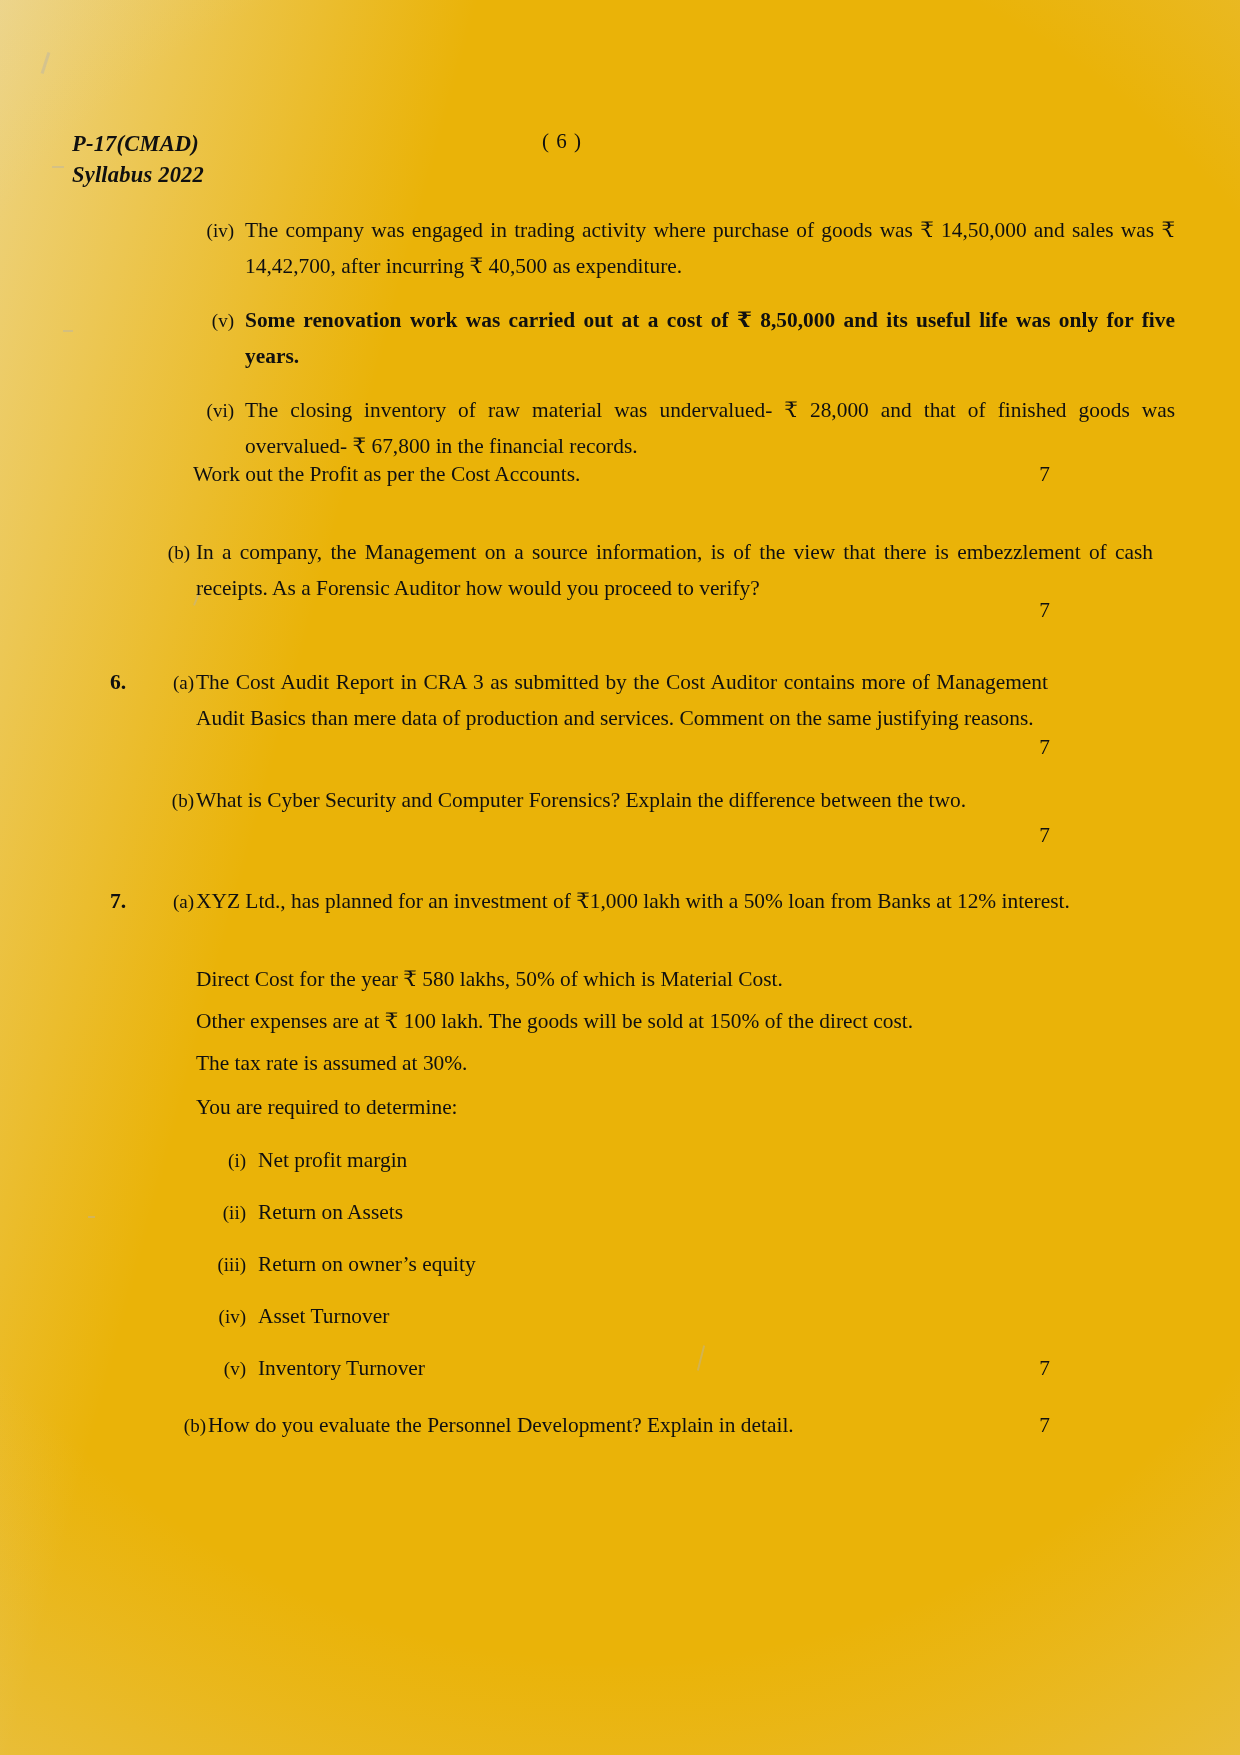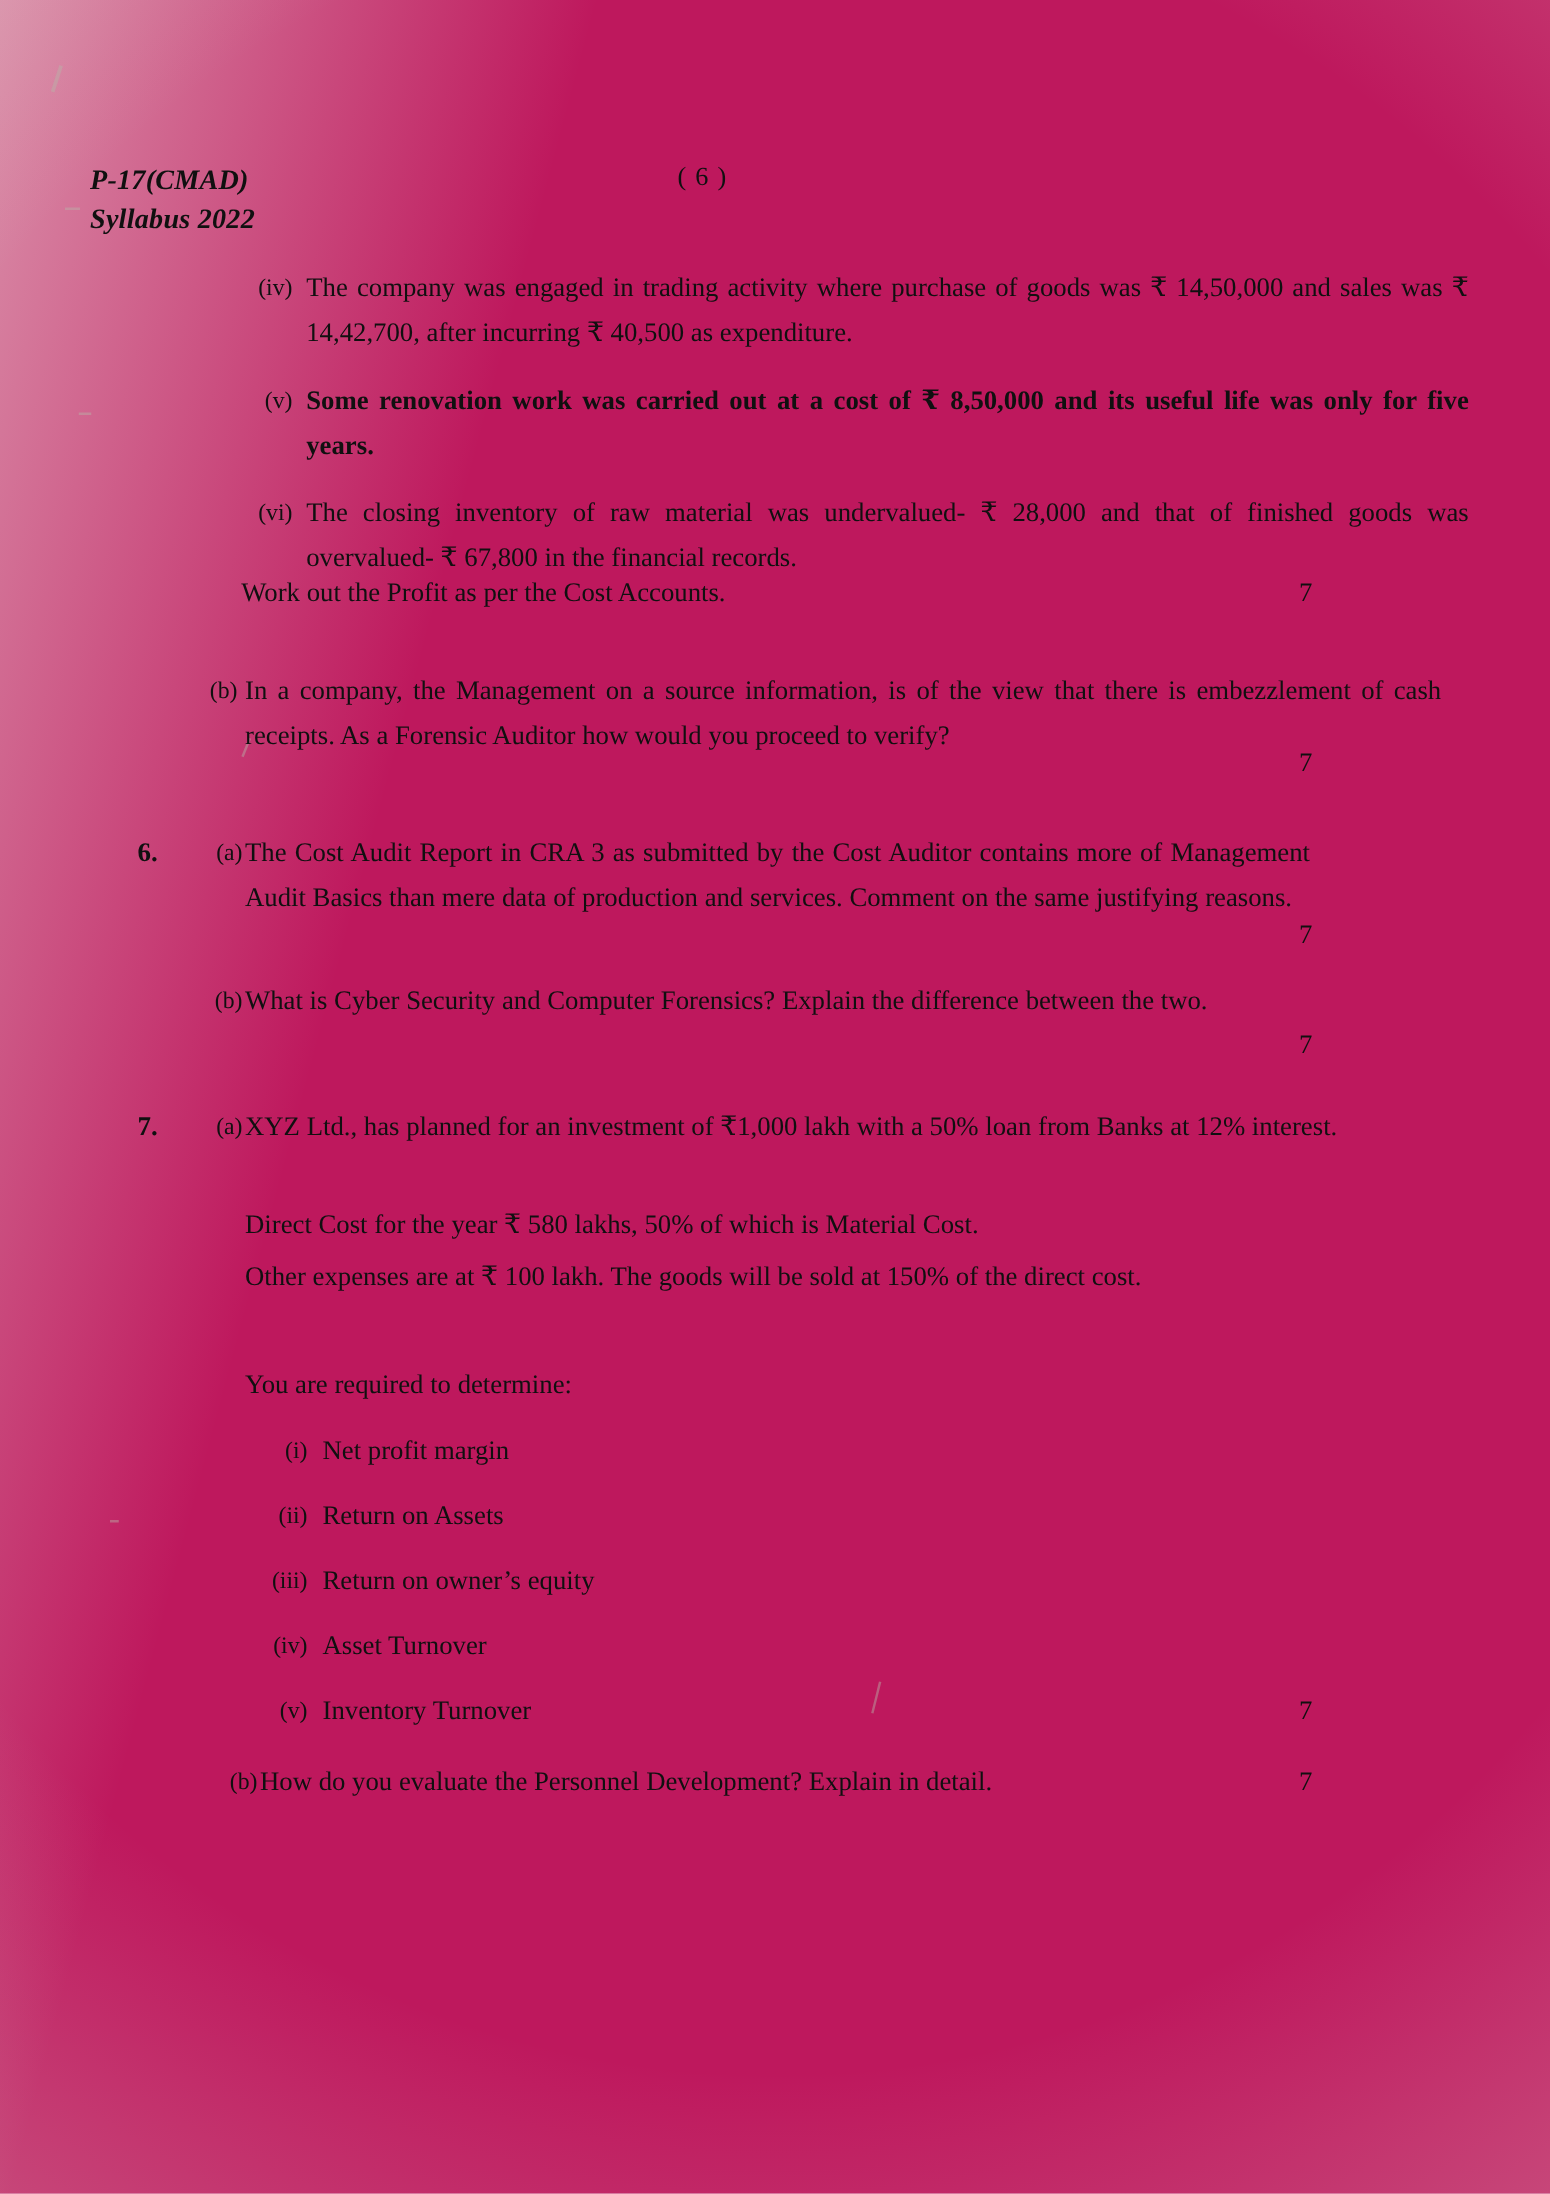--- a/index.html
+++ b/index.html
@@ -5,21 +5,21 @@
 <style>
   html, body {
     margin: 0;
     padding: 0;
     background: #ffffff;
   }
   .page {
     position: relative;
     width: 1240px;
     height: 1755px;
-    background: #be185d;
+    background: #eab308;
     overflow: hidden;
     font-family: "Liberation Serif", "DejaVu Serif", serif;
     color: #101010;
   }
   
   .scan-tint {
     position: absolute;
     inset: 0;
     pointer-events: none;
     background:
@@ -162,20 +162,21 @@
 
     <div class="qnum block" style="left:110px;top:884px;width:40px;">7.</div>
 
     <div class="block" style="left:148px;top:884px;width:1005px;">
       <span class="marker" style="left:-6px;width:52px;">(a)</span>
       <div class="just" style="margin-left:48px;">XYZ Ltd., has planned for an investment of ₹1,000 lakh with a 50% loan from Banks at 12% interest.</div>
     </div>
 
     <div class="block" style="left:196px;top:962px;width:960px;">Direct Cost for the year ₹ 580 lakhs, 50% of which is Material Cost.</div>
     <div class="block" style="left:196px;top:1004px;width:960px;">Other expenses are at ₹ 100 lakh. The goods will be sold at 150% of the direct cost.</div>
+    <div class="block" style="left:196px;top:1046px;width:960px;">The tax rate is assumed at 30%.</div>
     <div class="block" style="left:196px;top:1090px;width:960px;">You are required to determine:</div>
 
     <div class="block" style="left:200px;top:1143px;width:700px;">
       <span class="marker" style="left:0px;width:46px;">(i)</span>
       <span style="margin-left:58px;display:inline-block;">Net profit margin</span>
     </div>
 
     <div class="block" style="left:200px;top:1195px;width:700px;">
       <span class="marker" style="left:0px;width:46px;">(ii)</span>
       <span style="margin-left:58px;display:inline-block;">Return on Assets</span>

